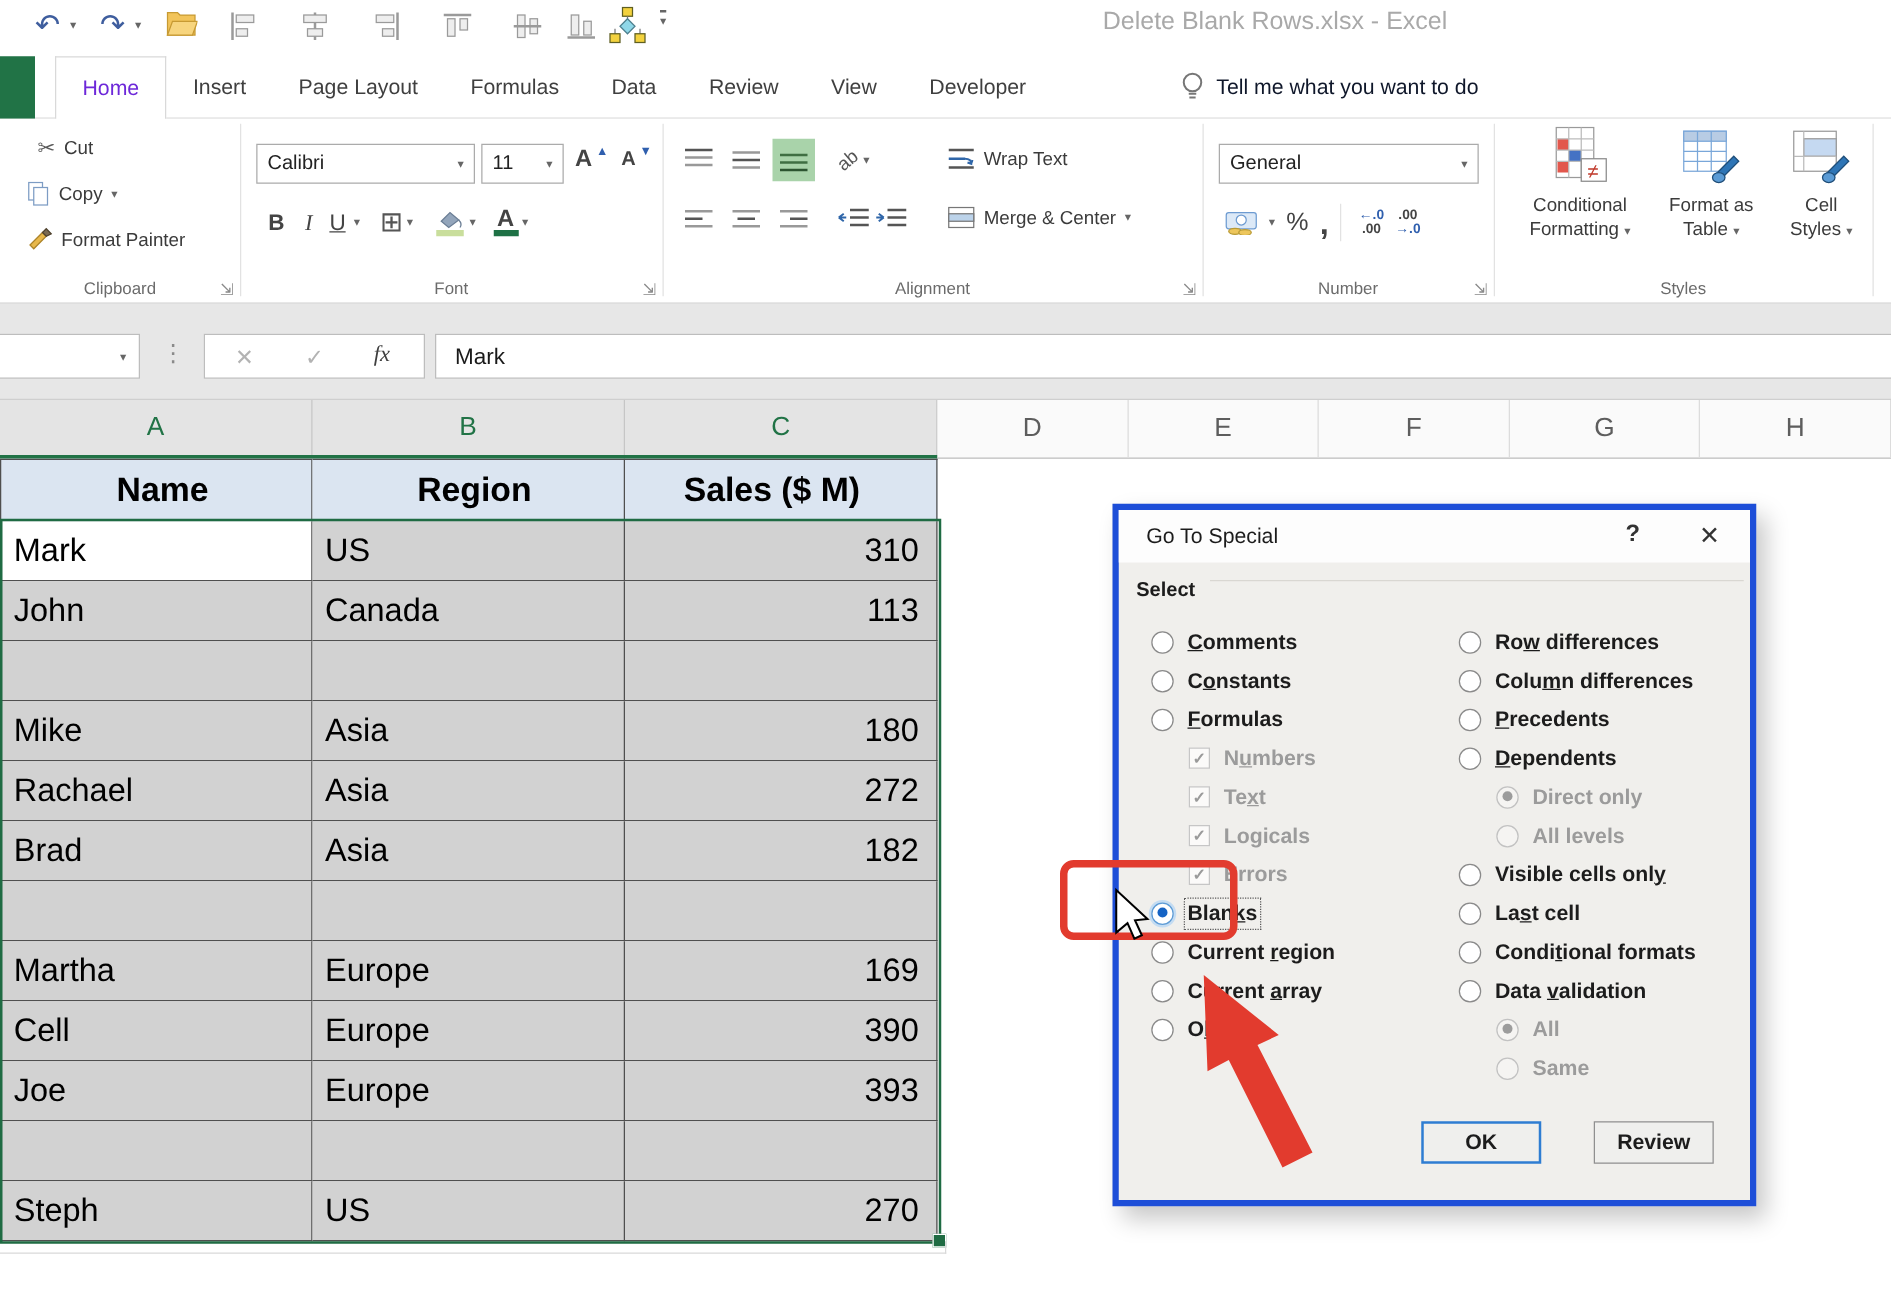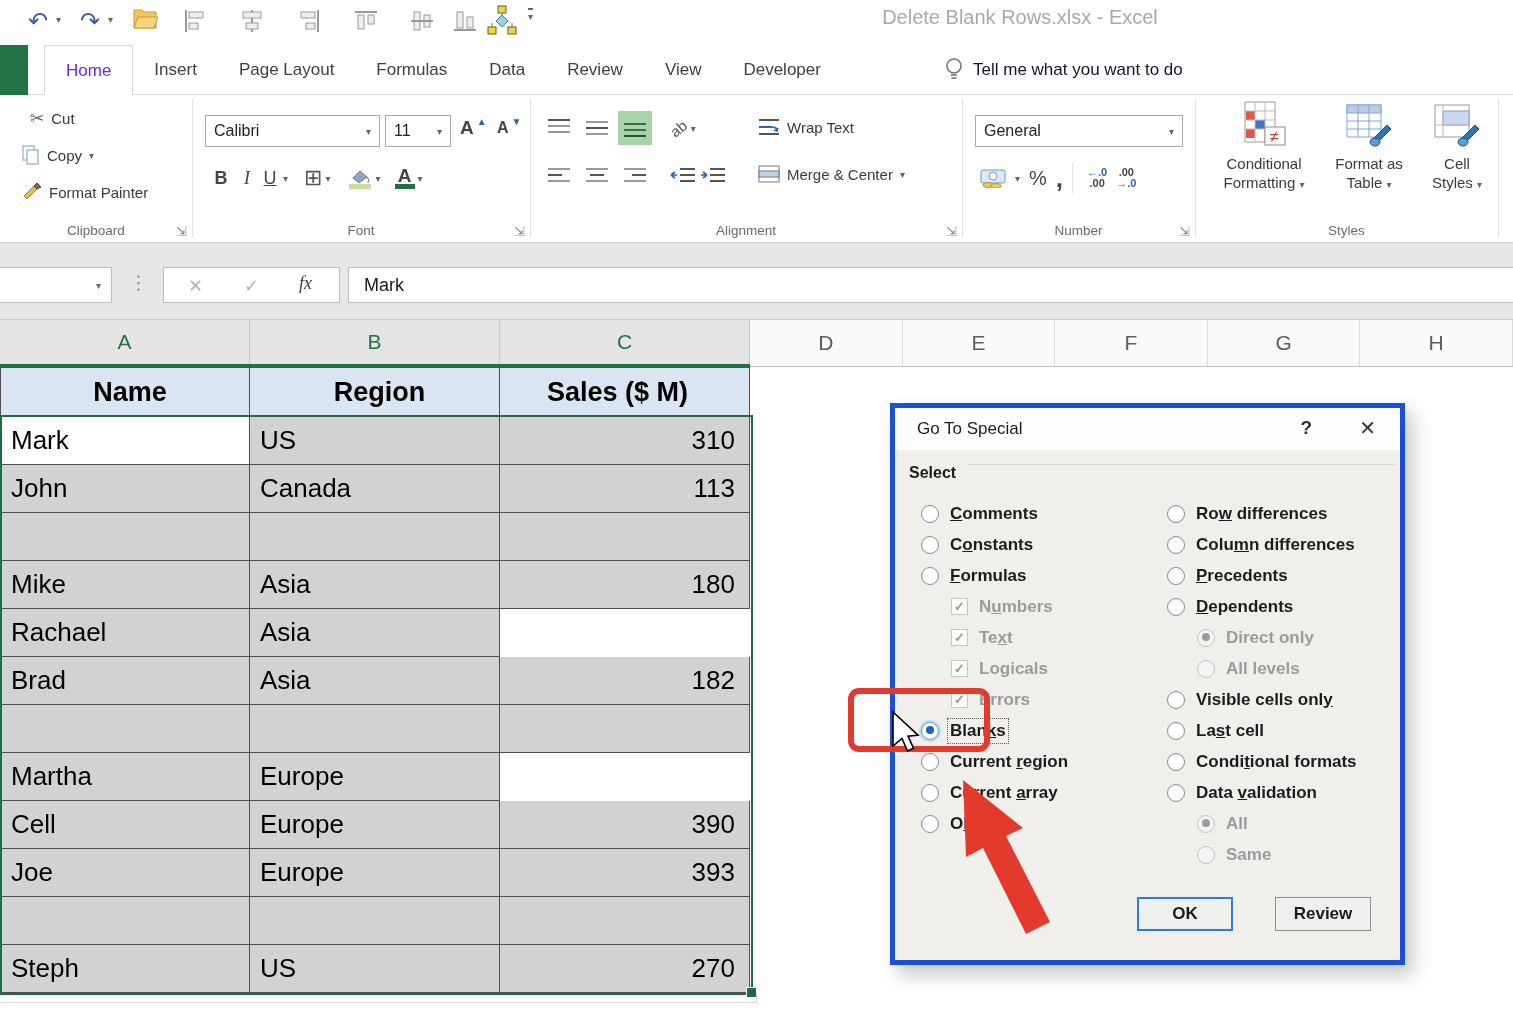--- a/index.html
+++ b/index.html
@@ -503,34 +503,36 @@
           <div class="tcell c2"></div>
         </div>
         <div class="trow">
           <div class="tcell c0">Mike</div>
           <div class="tcell c1">Asia</div>
           <div class="tcell c2">180</div>
         </div>
         <div class="trow">
           <div class="tcell c0">Rachael</div>
           <div class="tcell c1">Asia</div>
+          <div class="tcell c2">272</div>
         </div>
         <div class="trow">
           <div class="tcell c0">Brad</div>
           <div class="tcell c1">Asia</div>
           <div class="tcell c2">182</div>
         </div>
         <div class="trow">
           <div class="tcell c0"></div>
           <div class="tcell c1"></div>
           <div class="tcell c2"></div>
         </div>
         <div class="trow">
           <div class="tcell c0">Martha</div>
           <div class="tcell c1">Europe</div>
+          <div class="tcell c2">169</div>
         </div>
         <div class="trow">
           <div class="tcell c0">Cell</div>
           <div class="tcell c1">Europe</div>
           <div class="tcell c2">390</div>
         </div>
         <div class="trow">
           <div class="tcell c0">Joe</div>
           <div class="tcell c1">Europe</div>
           <div class="tcell c2">393</div>

